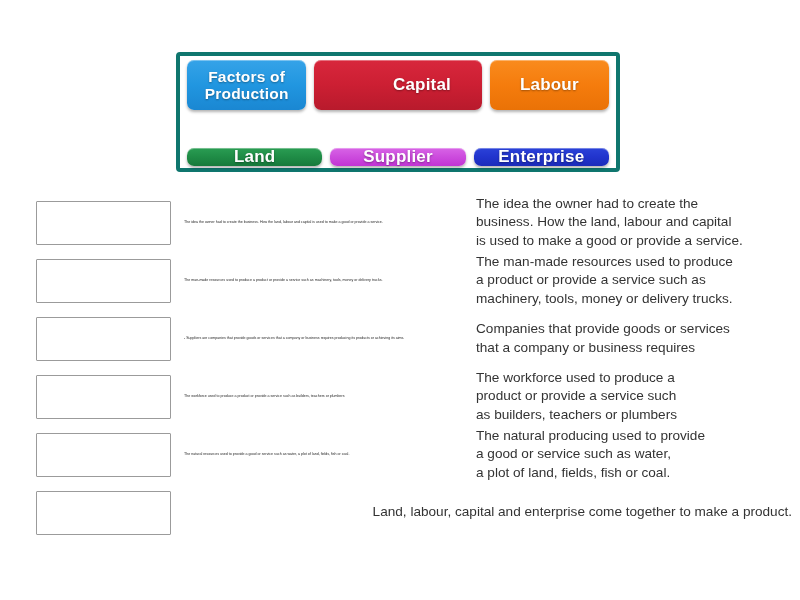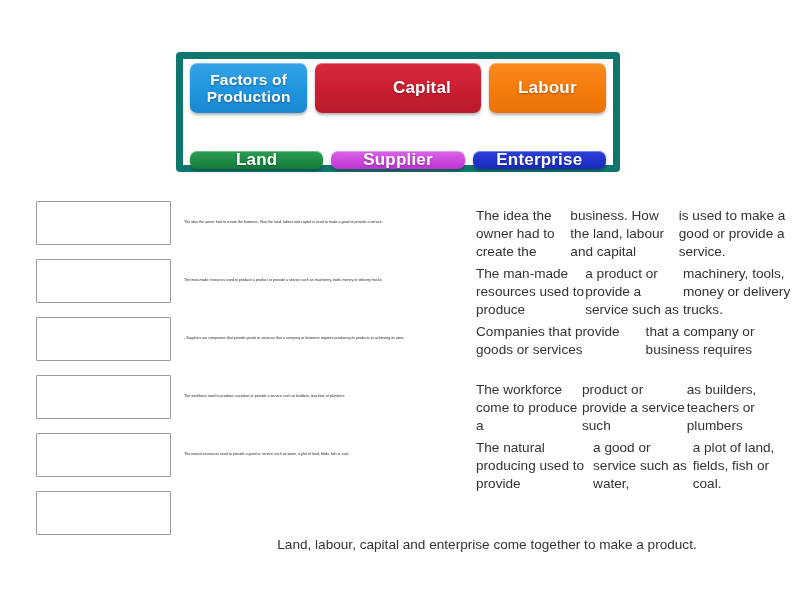--- a/index.html
+++ b/index.html
@@ -17,21 +17,21 @@
   }
 
   
   #tile-bank {
     position: absolute;
     left: 176px;
     top: 52px;
     width: 444px;
     height: 120px;
     box-sizing: border-box;
-    border: 7px solid #0f766e;
+    border: 4px solid #0f766e;
     border-radius: 4px;
     background: #ffffff;
     padding: 4px 3px;
   }
   .tile-row {
     display: flex;
     height: 50px;
     margin-bottom: 6px;
   }
   .tile-row:last-child { margin-bottom: 0; align-items: flex-end; }
@@ -99,24 +99,24 @@
     font-size: 3.6px;
     line-height: 5px;
     color: #1f1f1f;
     white-space: nowrap;
     overflow: hidden;
   }
   .big-text {
     position: absolute;
     left: 476px;
     width: 316px;
-    top: 13px;
+    top: 0;
     height: 57px;
     display: flex;
-    flex-direction: row;
+    flex-direction: column;
     justify-content: center;
     font-size: 13.6px;
     line-height: 18.2px;
     color: #333333;
   }
   .big-text span { display: block; }
 
   
   .answer-row.last .big-text {
     left: 182px;
@@ -164,21 +164,21 @@
       <div class="mini-text">-   Suppliers are companies that provide goods or services that a company or business requires producing its products or achieving its aims.</div>
       <div class="big-text">
         <span>Companies that provide goods or services</span>
         <span>that a company or business requires</span>
       </div>
     </div>
     <div class="answer-row">
       <div class="drop-box"></div>
       <div class="mini-text">The workforce used to produce a product or provide a service such as builders, teachers or plumbers</div>
       <div class="big-text">
-        <span>The workforce come to produce a</span>
+        <span>The workforce used to produce a</span>
         <span>product or provide a service such</span>
         <span>as builders, teachers or plumbers</span>
       </div>
     </div>
     <div class="answer-row">
       <div class="drop-box"></div>
       <div class="mini-text">The natural resources used to provide a good or service such as water, a plot of land, fields, fish or coal.</div>
       <div class="big-text">
         <span>The natural producing used to provide</span>
         <span>a good or service such as water,</span>

